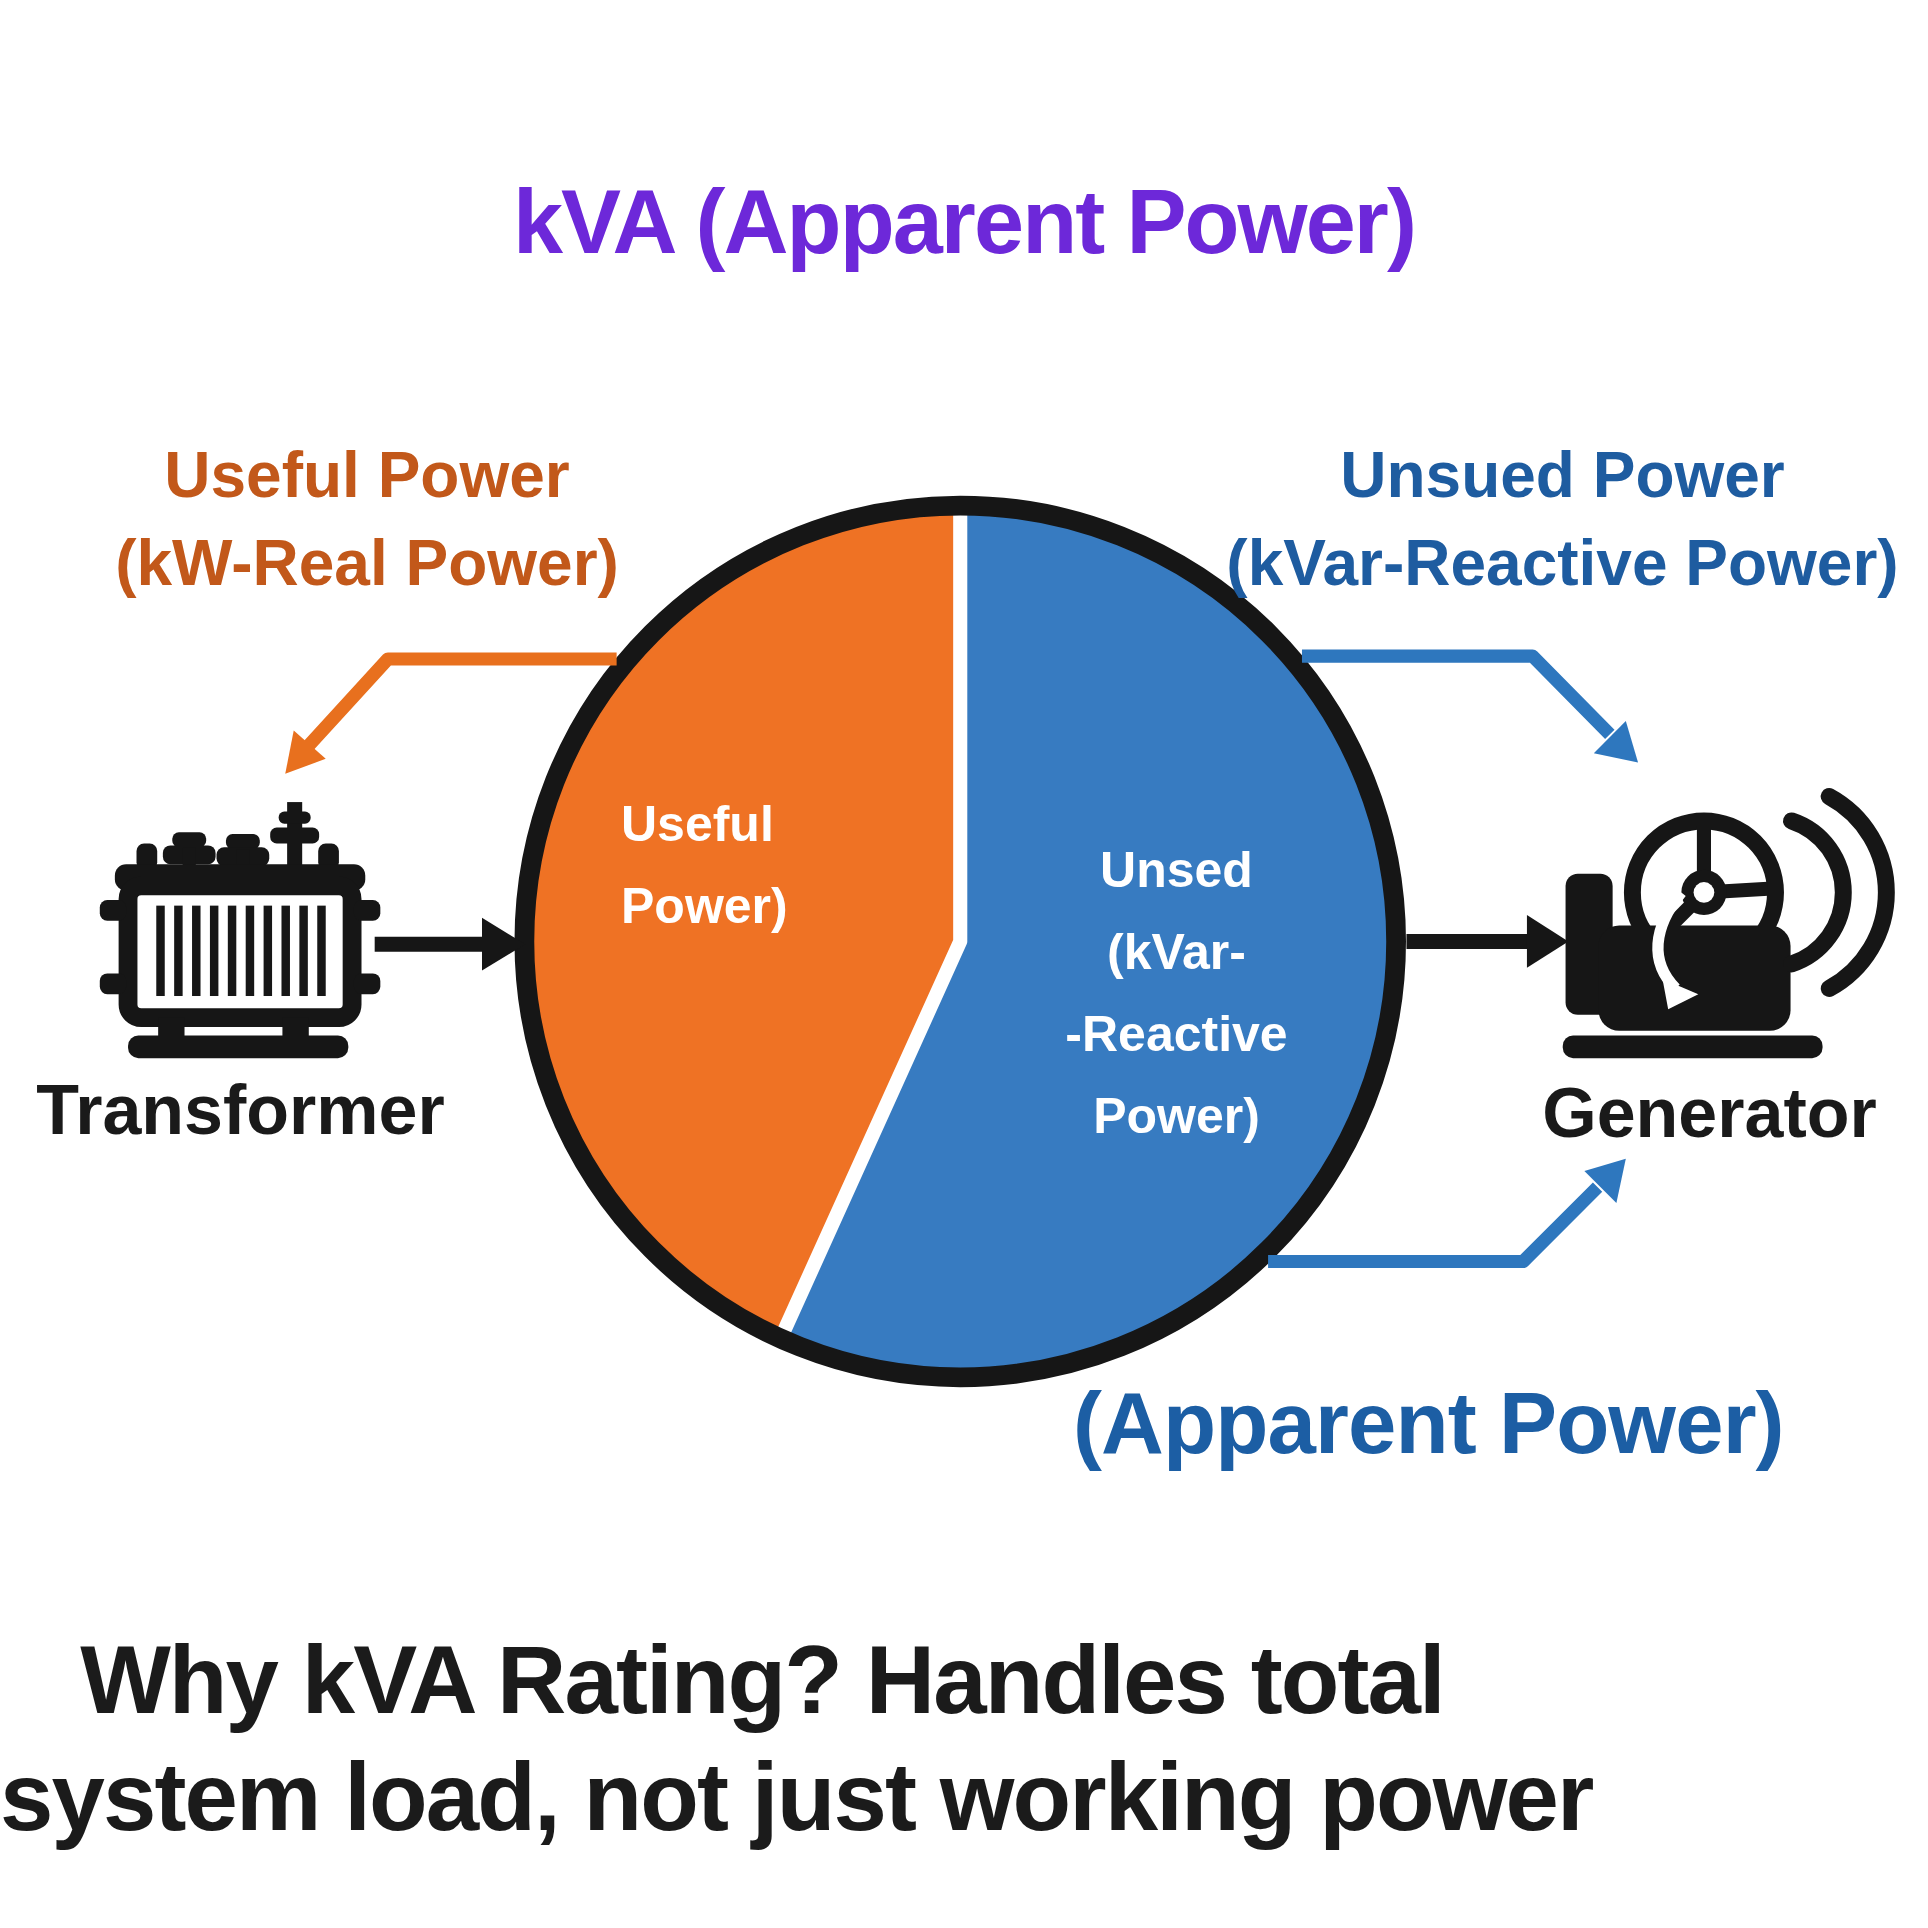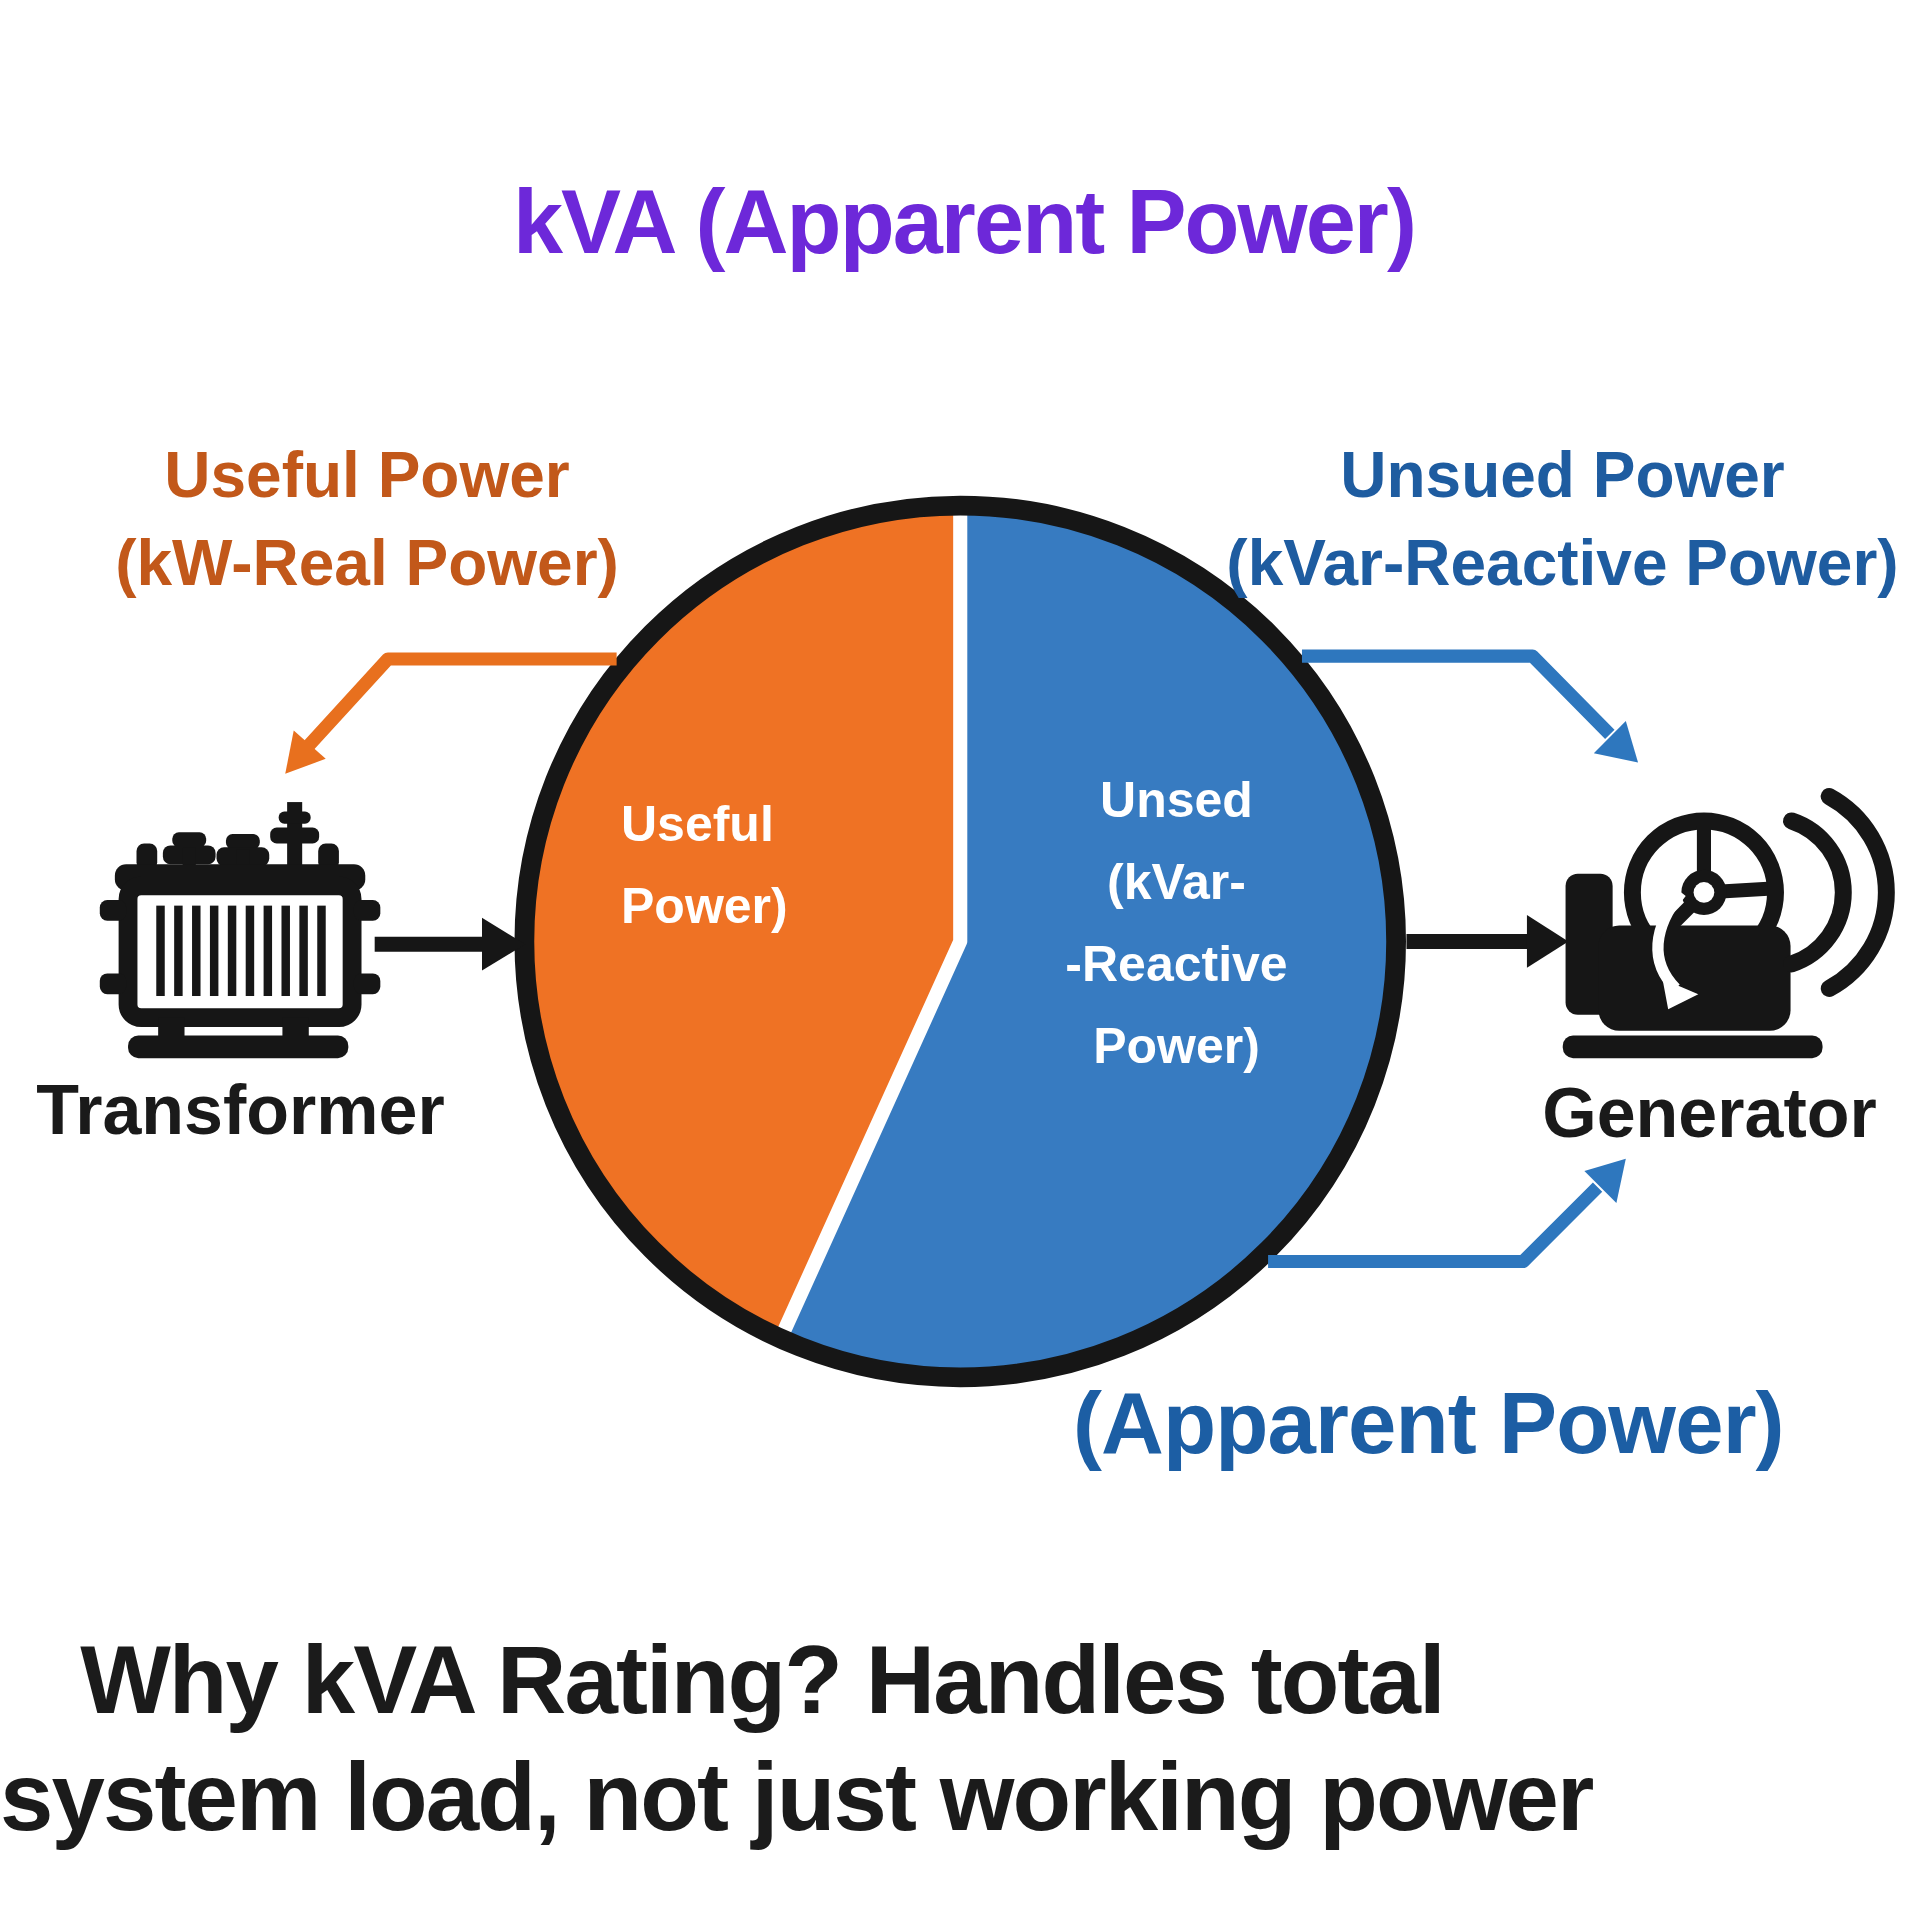--- a/index.html
+++ b/index.html
@@ -15,21 +15,21 @@
   .title{
     left:0;top:171px;width:1928px;text-align:center;
     font-size:90px;color:#6d28d9;letter-spacing:-1.9px;
   }
   .side-label{font-size:64px;line-height:88px;text-align:center;}
   .side-label .ln{white-space:nowrap;}
   #useful-label{left:28px;top:431px;width:678px;color:#c2581a;}
   #unused-label{left:1186px;top:431px;width:753px;color:#1e5ca0;}
   .slice-text{font-size:50px;line-height:82px;color:#ffffff;}
   #useful-slice-text{left:621px;top:783px;width:320px;text-align:left;}
-  #unused-slice-text{left:979px;top:759px;width:395px;text-align:center;}
+  #unused-slice-text{left:979px;top:829px;width:395px;text-align:center;}
   .node-label{font-size:70px;color:#1a1a1a;text-align:center;}
   #transformer-label{left:19px;top:1070px;width:443px;}
   #generator-label{left:1521px;top:1073px;width:377px;text-align:center;}
   #apparent-label{
     left:1073px;top:1373px;width:810px;
     font-size:87px;color:#1c5ea4;letter-spacing:-0.9px;
   }
   .caption{
     left:0;width:1524px;text-align:center;
     font-size:96px;color:#1b1b1b;letter-spacing:-1.9px;

